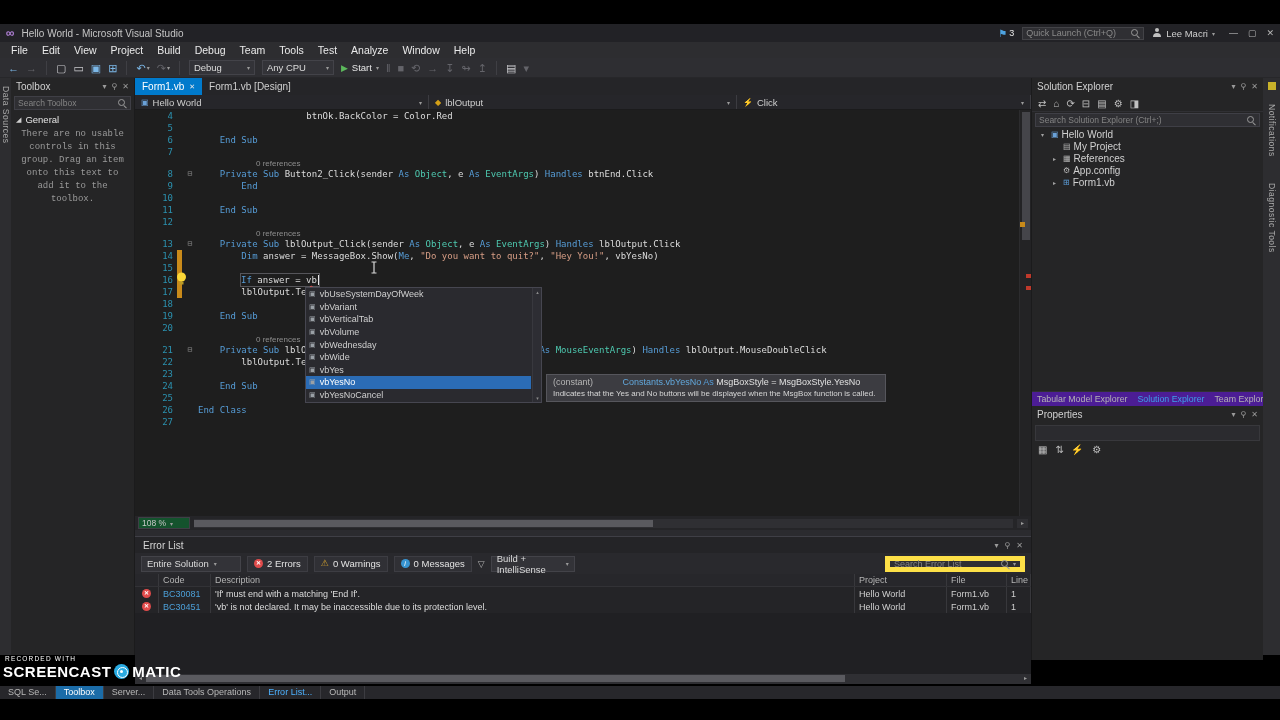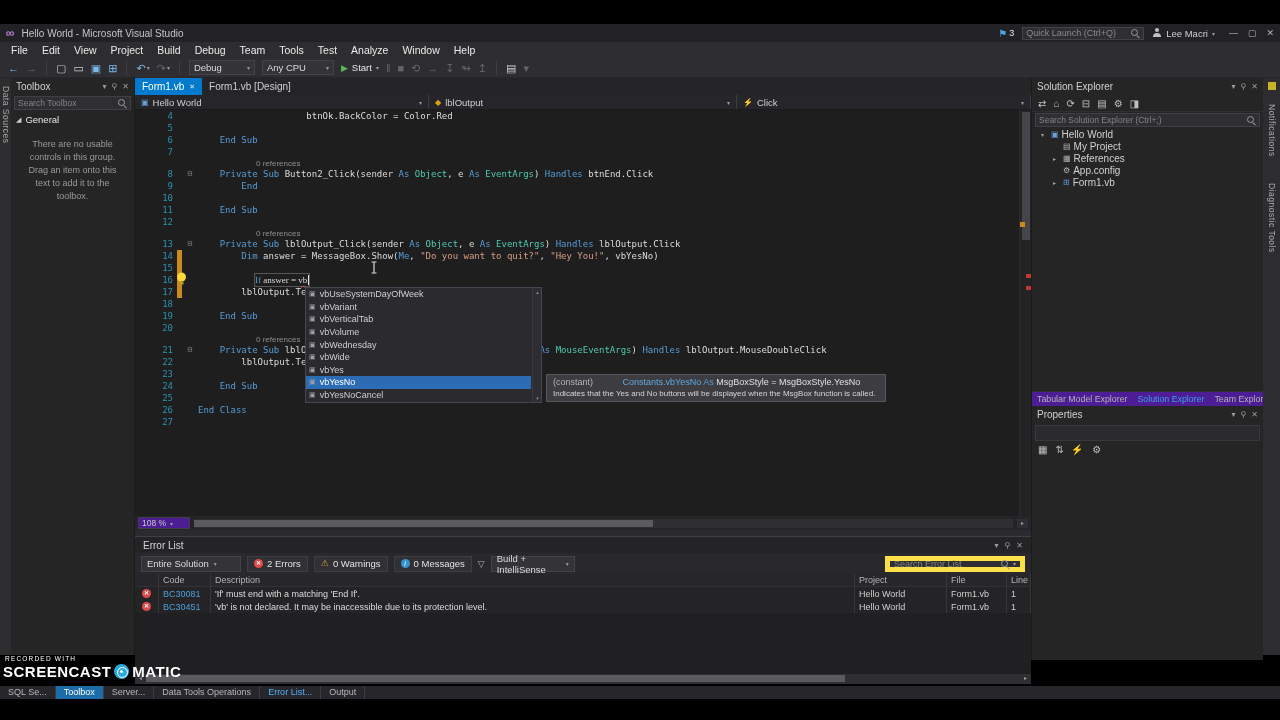--- a/index.html
+++ b/index.html
@@ -50,21 +50,21 @@
   .vtab{writing-mode:vertical-rl;font-size:8.5px;color:#a8a8a8;padding:8px 1px;letter-spacing:.5px;}
   #toolbox{position:absolute;left:11px;top:78px;width:124px;height:577px;background:#252526;border-right:1px solid #1b1b1c;}
   .panel-head{height:17px;display:flex;align-items:center;padding:0 5px;font-size:10px;color:#d0d0d0;}
   .panel-head .ph-icons{margin-left:auto;display:flex;gap:5px;font-size:8px;color:#9a9a9a;}
   .searchbox{margin:1px 3px;height:14px;background:#2f2f33;border:1px solid #3f3f46;
     display:flex;align-items:center;padding:0 3px;gap:3px;}
   .searchbox input{flex:1;background:transparent;border:none;color:#bbb;font-size:8.5px;min-width:0;}
   .searchbox input::placeholder{color:#848484;}
   #tb-group{display:flex;align-items:center;gap:4px;font-size:9.5px;color:#e4e4e4;padding:3px 5px;}
   #tb-group .grp-arrow{font-size:7px;color:#cfcfcf;}
-  #tb-msg{margin-top:10px;padding:0 9px;font-size:9px;line-height:13px;color:#9a9a9a;text-align:center;}
+  #tb-msg{padding:0 9px;font-size:9px;line-height:13px;color:#9a9a9a;text-align:center;font-family:Liberation Mono, monospace;}
 
   
   .mag{position:relative;display:inline-block;width:10px;height:10px;flex:none;}
   .mag::before{content:"";position:absolute;left:1px;top:1px;width:5px;height:5px;border:1px solid #9a9a9a;border-radius:50%;}
   .mag::after{content:"";position:absolute;left:7px;top:7px;width:4px;height:1px;background:#9a9a9a;transform:rotate(45deg);transform-origin:0 0;}
   .person{position:relative;display:inline-block;width:10px;height:10px;}
   .person::before{content:"";position:absolute;left:3px;top:0;width:4px;height:4px;border-radius:50%;background:#c0c0c0;}
   .person::after{content:"";position:absolute;left:1px;top:5px;width:8px;height:4px;border-radius:4px 4px 0 0;background:#c0c0c0;}
 
   
@@ -102,21 +102,21 @@
   .tk.tt-gray{color:#b5b5b5;} .tk.tt-blue{color:#62a8dc;padding-left:27px;} .tk.tt-pln{color:#e0e0e0;}
 
   #v-scroll{position:absolute;right:0;top:0;width:12px;height:100%;background:#232325;border-left:1px solid #2c2c2e;}
   #v-thumb{position:absolute;left:2px;top:2px;width:8px;height:128px;background:#45454a;}
   .sb-mark{position:absolute;width:5px;height:5px;}
   #sb-orange{left:0;top:112px;background:#c98a1a;}
   #sb-red1{right:0;top:164px;background:#c0392b;height:4px;}
   #sb-red2{right:0;top:176px;background:#c0392b;height:4px;}
 
   #zoomrow{flex:none;height:14px;background:#252528;display:flex;align-items:center;gap:4px;padding:0 3px;}
-  #zoombox{width:52px;height:12px;background:#4c1d95;border:1px solid #3f3f46;display:flex;align-items:center;
+  #zoombox{width:52px;height:12px;background:#14532d;border:1px solid #3f3f46;display:flex;align-items:center;
     padding:0 3px;font-size:8.5px;color:#c8c8c8;gap:4px;}
   .htrack{flex:1;height:9px;background:#2f2f33;position:relative;}
   .hthumb{position:absolute;left:0;top:1px;height:7px;background:#5a5a5f;}
   #zoom-thumb{width:56%;}
   .harrow{width:11px;height:9px;background:#2f2f33;color:#9a9a9a;font-size:6px;line-height:9px;text-align:center;flex:none;}
 
   #splitter{flex:none;height:6px;background:#2b2b2f;}
 
   
   #errorpanel{flex:1;background:#242427;display:flex;flex-direction:column;border-top:1px solid #3f3f46;}
@@ -542,21 +542,21 @@
           <span class="ln">15</span>
           <span class="chgcol chg-on"></span>
           <span class="fold"></span>
           <span class="txt"></span>
         </div>
 
         <div class="cl">
           <span class="ln">16</span>
           <span class="chgcol chg-on"></span>
           <span class="fold"></span>
-          <span class="txt boxed" style="margin-left: 57px; font-family: Liberation Serif, serif;"><span class="tk kw">If</span><span class="tk pln"> answer = </span><span class="tk err">vb</span><span class="tk caret"></span></span>
+          <span class="txt boxed" style="margin-left: 43px;"><span class="tk kw">If</span><span class="tk pln"> answer = </span><span class="tk err">vb</span><span class="tk caret"></span></span>
         </div>
 
         <div class="cl">
           <span class="ln">17</span>
           <span class="chgcol chg-on"></span>
           <span class="fold"></span>
           <span class="txt"><span class="tk pln">        lblOutput.Te</span></span>
         </div>
 
         <div class="cl">

